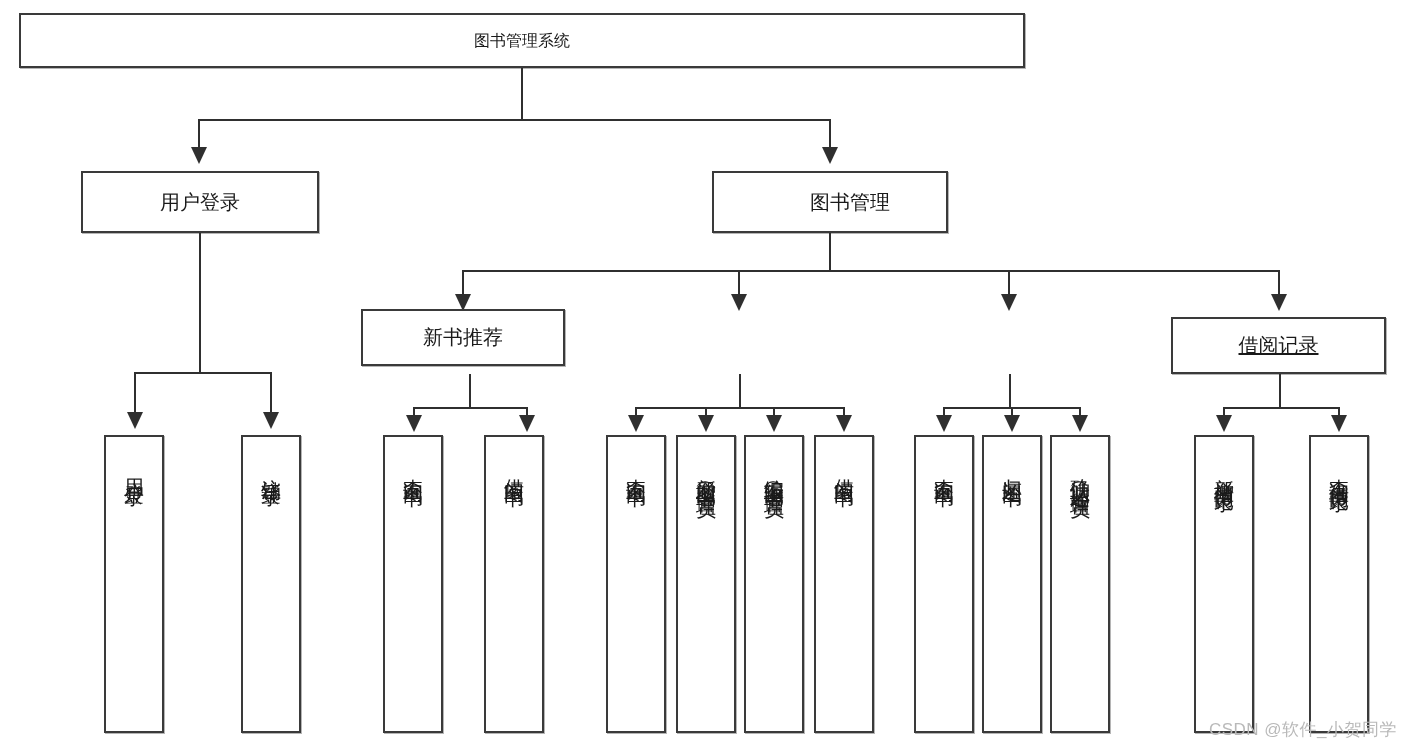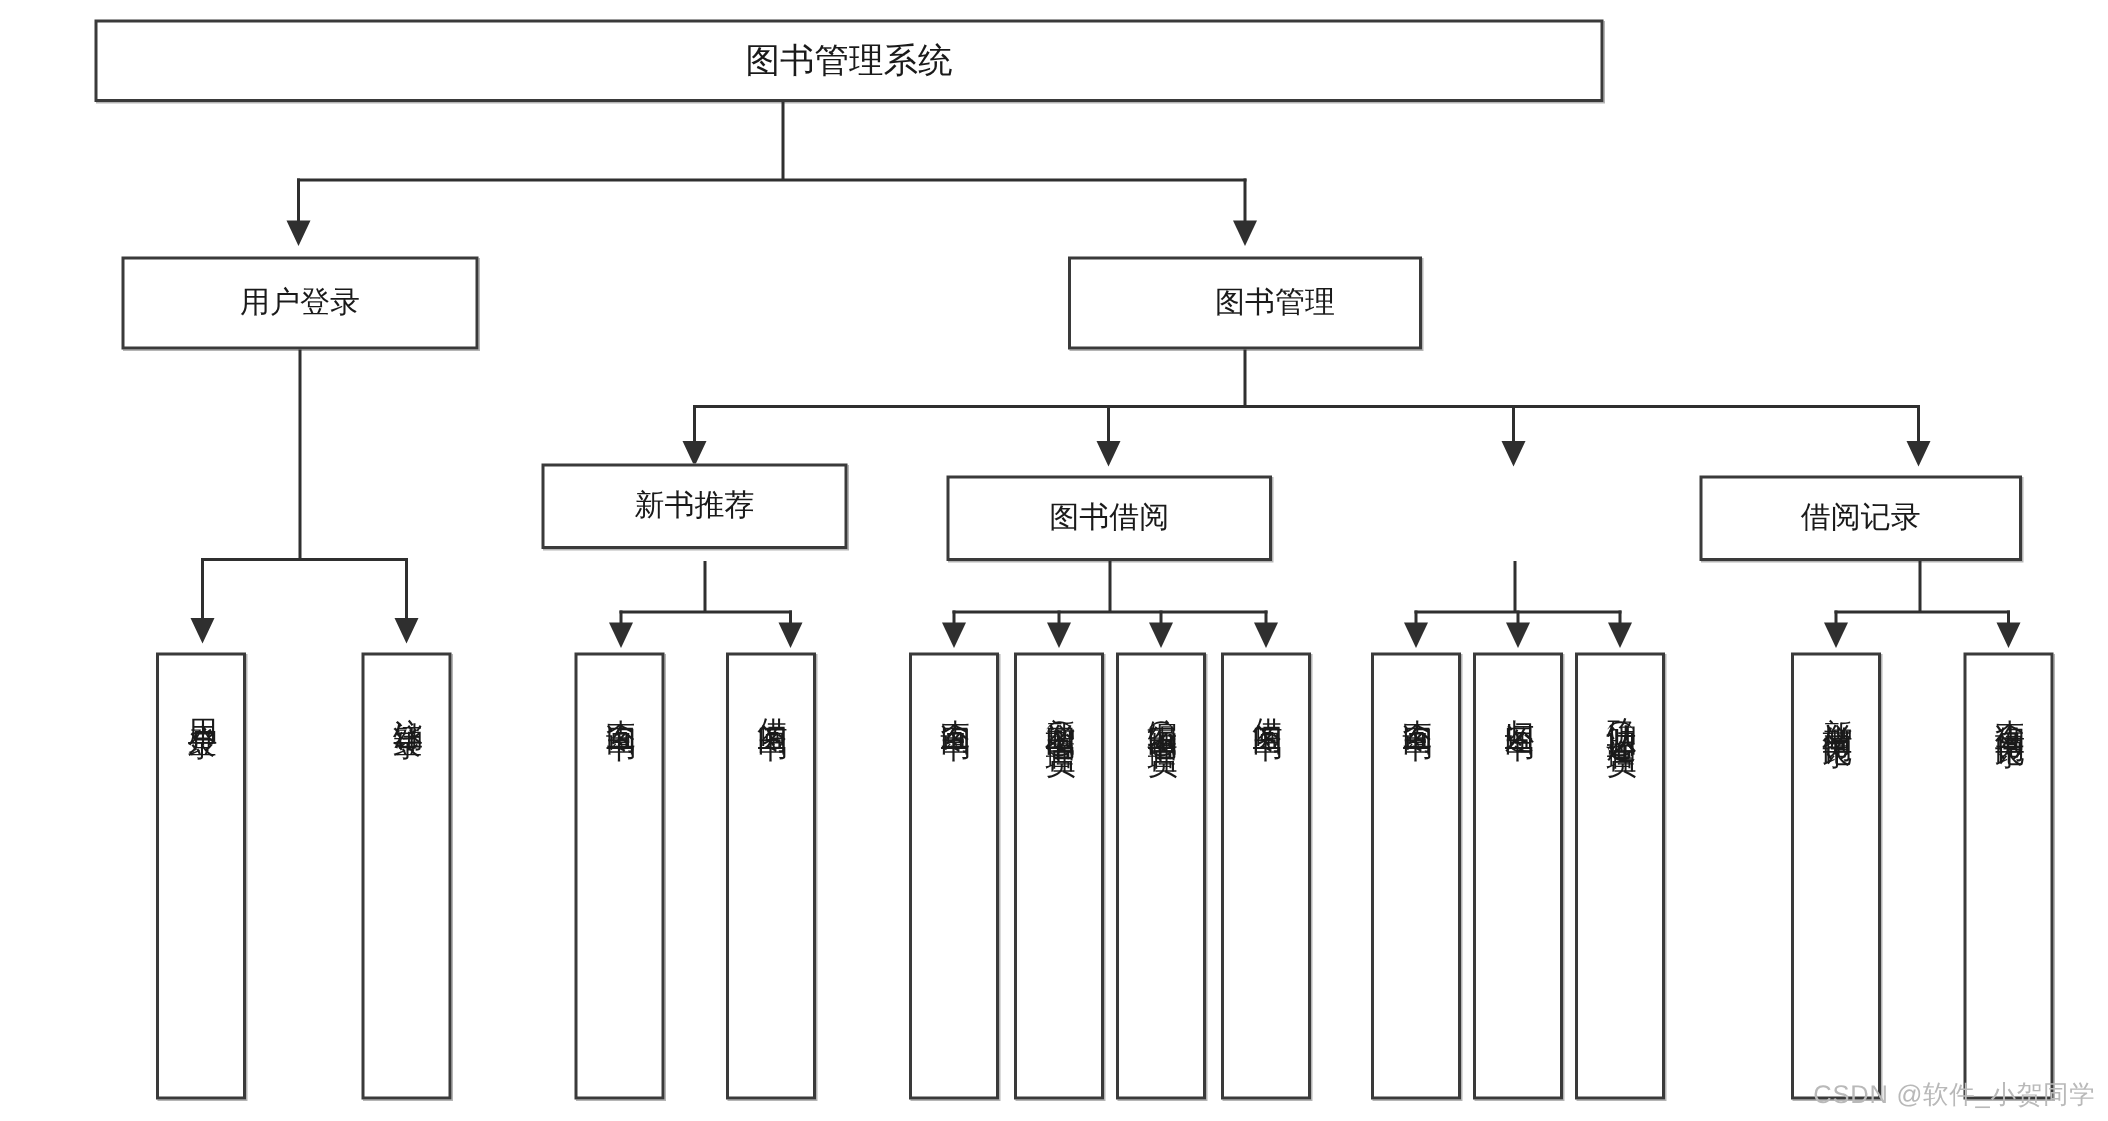--- a/index.html
+++ b/index.html
@@ -25,22 +25,21 @@
     border: 2px solid #3a3a3a;
     box-shadow: 1px 1px 0 0 rgba(120,120,120,0.55);
     display: flex;
     align-items: center;
     justify-content: center;
     color: #1a1a1a;
     line-height: 1.25;
     text-align: center;
   }
   .node.root {
-    font-size: 23px;
-    margin-left: 44px;
+    font-size: 16px;
   }
   .node.lvl2 {
     font-size: 20px;
   }
   .node.lvl3 {
     font-size: 20px;
   }
   .node.leaf {
     font-size: 20px;
     align-items: flex-start;
@@ -120,24 +119,21 @@
   <div class="vline" style="left:738px; top:270px; width:2px; height:26px;"></div>
   <div class="arrow" style="left:731px; top:294px;"></div>
   <div class="vline" style="left:1008px; top:270px; width:2px; height:26px;"></div>
   <div class="arrow" style="left:1001px; top:294px;"></div>
   <div class="vline" style="left:1278px; top:270px; width:2px; height:26px;"></div>
   <div class="arrow" style="left:1271px; top:294px;"></div>
 
   <div class="node lvl3" style="left:361px; top:309px; width:204px; height:57px;">
     <span>新书推荐</span>
   </div>
-  <div class="node lvl3" style="left:631px; top:317px; width:217px; height:57px;">
-    <span>图书借阅</span>
-  </div>
-  <div class="node lvl3" style="left:1133px; top:317px; width:215px; height:57px;">
+  <div class="node lvl3" style="left:1171px; top:317px; width:215px; height:57px;text-decoration:underline;">
     <span>借阅记录</span>
   </div>
 
   <div class="vline" style="left:469px; top:374px; width:2px; height:34px;"></div>
   <div class="hline" style="left:413px; top:407px; width:115px; height:2px;"></div>
   <div class="vline" style="left:413px; top:407px; width:2px; height:12px;"></div>
   <div class="arrow" style="left:406px; top:415px;"></div>
   <div class="vline" style="left:526px; top:407px; width:2px; height:12px;"></div>
   <div class="arrow" style="left:519px; top:415px;"></div>
 

